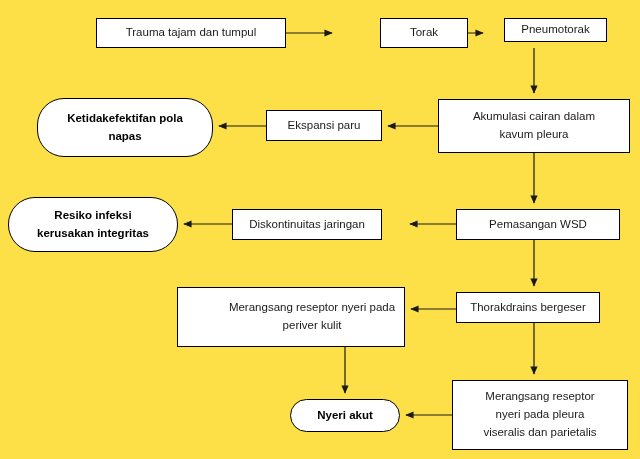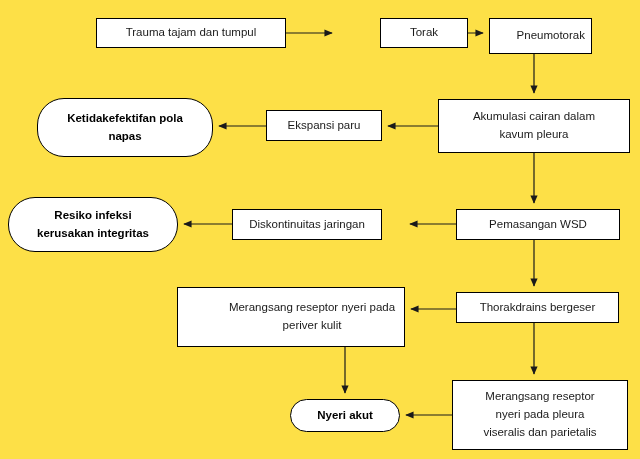--- a/index.html
+++ b/index.html
@@ -79,21 +79,21 @@
       </g>
   </svg>
 
   <div id="node-layer">
       <div class="node" style="left: 96px; top: 18px; width: 190px; height: 30px;">
         <span class="txt">Trauma tajam dan tumpul</span>
       </div>
       <div class="node" style="left: 338px; top: 18px; width: 88px; height: 30px; margin-left: 42px;">
         <span class="txt">Torak</span>
       </div>
-      <div class="node" style="left: 489px; top: 18px; width: 103px; height: 36px; text-align: right;">
+      <div class="node" style="left: 504px; top: 18px; width: 103px; height: 24px;">
         <span class="txt">Pneumotorak</span>
       </div>
       <div class="node" style="left: 438px; top: 99px; width: 192px; height: 54px;">
         <span class="txt">Akumulasi cairan dalam
 kavum pleura</span>
       </div>
       <div class="node" style="left: 266px; top: 110px; width: 116px; height: 31px;">
         <span class="txt">Ekspansi paru</span>
       </div>
       <div class="node bold" style="left: 37px; top: 98px; width: 176px; height: 59px;">
@@ -103,21 +103,21 @@
       <div class="node" style="left: 456px; top: 209px; width: 164px; height: 31px;">
         <span class="txt">Pemasangan WSD</span>
       </div>
       <div class="node" style="left: 232px; top: 209px; width: 150px; height: 31px;">
         <span class="txt">Diskontinuitas  jaringan</span>
       </div>
       <div class="node bold" style="left: 8px; top: 197px; width: 170px; height: 55px;">
         <span class="txt">Resiko infeksi
 kerusakan integritas</span>
       </div>
-      <div class="node" style="left: 456px; top: 292px; width: 163px; height: 31px;">
+      <div class="node" style="left: 456px; top: 292px; width: 144px; height: 31px;">
         <span class="txt">Thorakdrains bergeser</span>
       </div>
       <div class="node" style="left: 177px; top: 287px; width: 228px; height: 60px; padding-left: 48px;">
         <span class="txt">Merangsang reseptor nyeri pada
 periver kulit</span>
       </div>
       <div class="node" style="left: 452px; top: 380px; width: 176px; height: 70px;">
         <span class="txt">Merangsang reseptor
 nyeri pada pleura
 viseralis dan parietalis</span>

